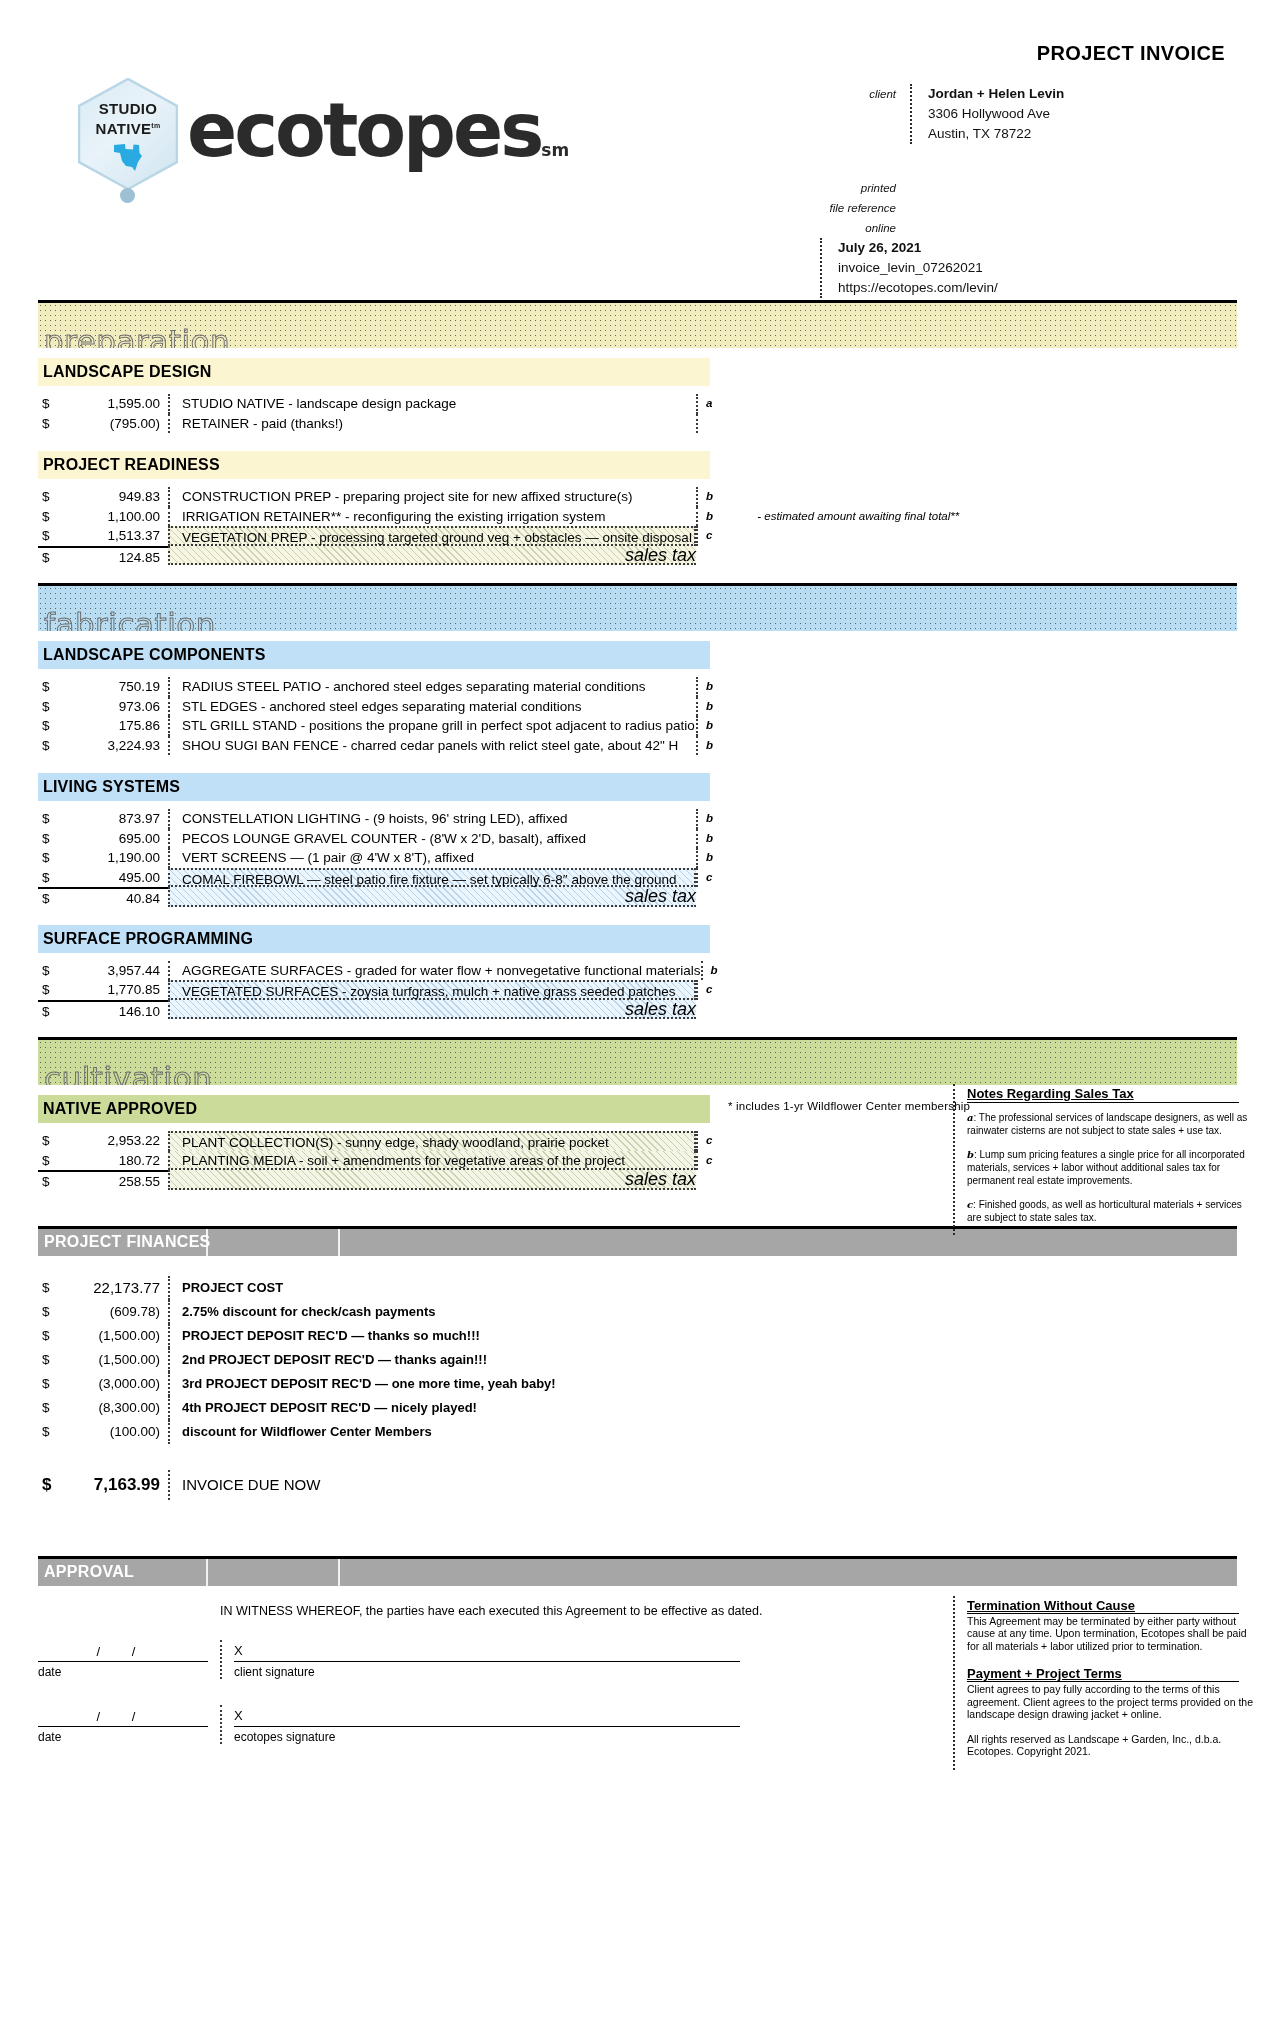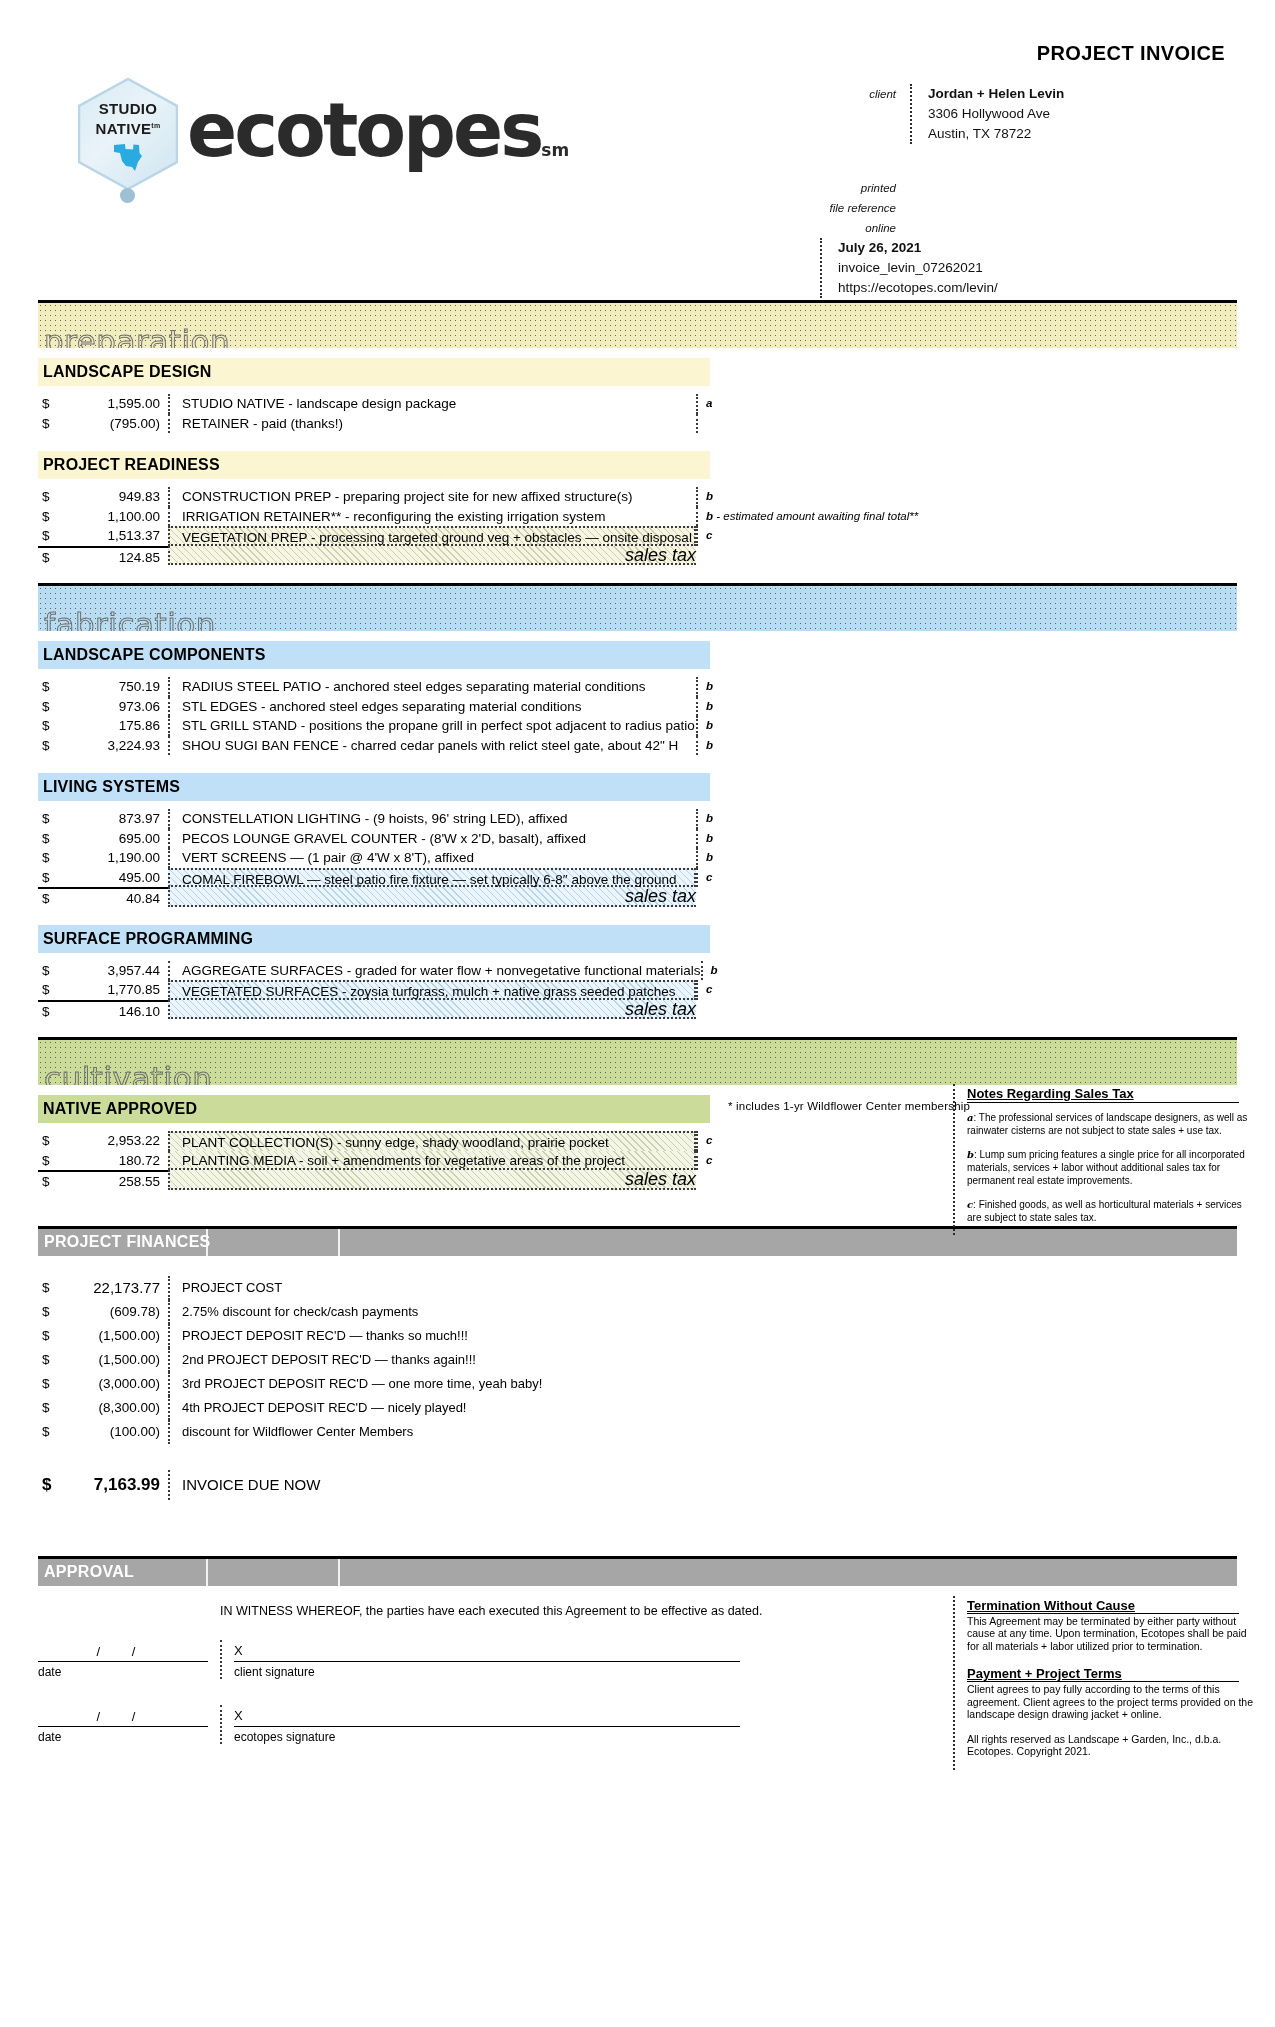--- a/index.html
+++ b/index.html
@@ -123,21 +123,21 @@
   .row .amt  { width: 112px; text-align: right; font-size: 13.5px; line-height: 19.5px; padding-right: 8px; }
   .row .desc {
     flex: 0 0 528px; font-size: 13.5px; line-height: 19.5px;
     border-left: 2px dotted #3a3a3a; padding-left: 12px;
     position: relative; white-space: nowrap; overflow: visible;
   }
   .row .note {
     font-size: 11.5px; font-style: italic; font-weight: bold; line-height: 19.5px;
     border-left: 2px dotted #3a3a3a; padding-left: 8px; white-space: nowrap;
   }
-  .row .note .np { font-weight: normal; font-style: italic; }
+  .row .note .np { font-weight: normal; font-style: italic; margin-left: 41px; }
 
   .spacer-row { height: 8px; }
   .gap { height: 20px; }
   .gap-sm { height: 10px; }
 
   
   .hatch-prep .desc, .hatch-prep .note-bg {
     background-color: #f7f6e3;
     background-image: repeating-linear-gradient(45deg, rgba(110,120,60,.30) 0 1px, transparent 1px 5px);
   }
@@ -174,21 +174,21 @@
   .greybar .tickline { position: absolute; top: 0; bottom: 0; width: 2px; background: #ffffff; opacity: .85; }
 
   
   .fin { margin: 0 38px; position: relative; }
   .fin .row .desc { border-left: 2px dotted #3a3a3a; }
   .fin-lead .desc { font-size: 15px; }
   .fin-lead .amt  { font-size: 15px; }
   .fin-row { height: 24px; }
   .fin-row .cur { line-height: 24px; }
   .fin-row .amt { line-height: 24px; }
-  .fin-row .desc { line-height: 24px; font-size: 13px; }
+  .fin-row .desc { line-height: 24px; font-size: 13px; font-weight: bold; }
   .due-row { height: 30px; }
   .due-row .cur, .due-row .amt { font-size: 17px; font-weight: bold; line-height: 30px; }
   .due-row .desc { font-size: 15px; line-height: 30px; }
 
   
   .notes-panel {
     position: absolute; left: 915px; width: 300px;
     border-left: 2px dotted #2b2b2b; padding-left: 12px;
   }
   .notes-title {

